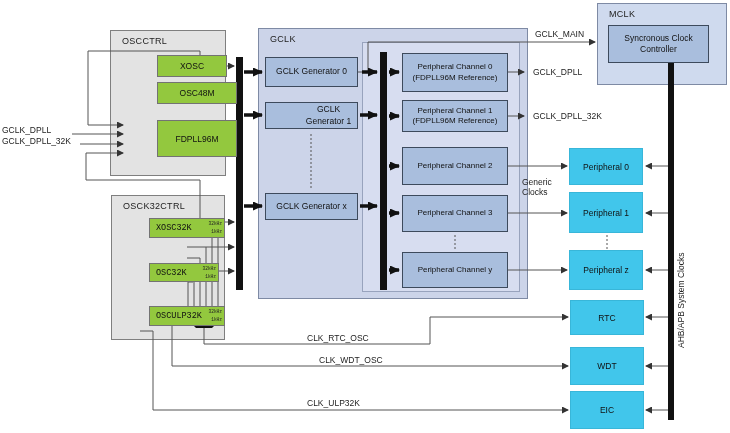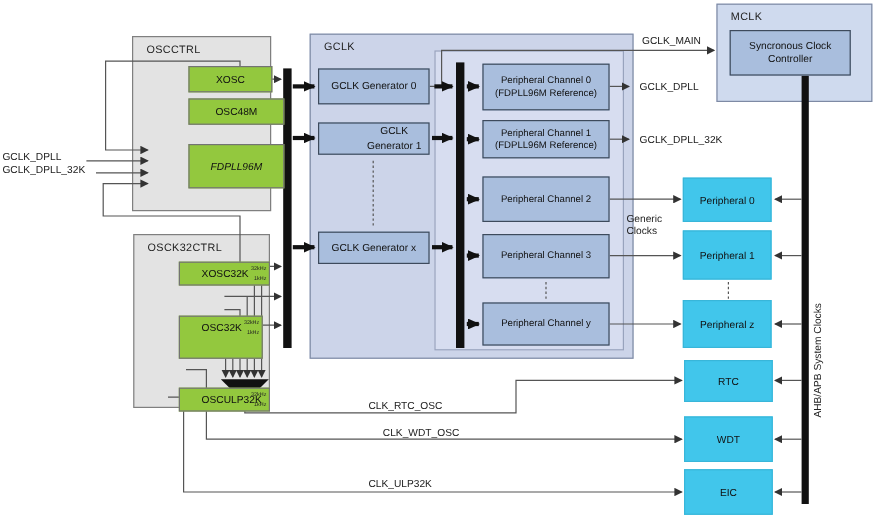--- a/index.html
+++ b/index.html
@@ -12,21 +12,21 @@
   .blue-inner{background:#d7ddf0;border:1px solid #98a3bd;}
   .mclk-ct{background:#cfdaee;border:1px solid #7e8aa4;}
   .ct-title{position:absolute;left:11px;top:5px;font-size:9px;letter-spacing:.3px;color:#222;}
   
   .green{background:#93c83e;border:1px solid #737373;margin-left:32px;}
   .bluebox{background:#a9bedd;border:1px solid #3d4a5c;display:flex;flex-direction:column;
            align-items:center;justify-content:center;text-align:center;font-size:8px;line-height:1.3;color:#111;}
   .cyan{background:#41c6eb;border:1px solid #38b6d9;display:flex;align-items:center;justify-content:center;
         font-size:8.5px;color:#111;}
   .gbox-center{display:flex;align-items:center;justify-content:center;font-size:8.5px;color:#111;}
-  .gbox-left{font-size:8.5px;color:#111;line-height:18px;padding-left:18px;position:relative;}
+  .gbox-left{font-size:8.5px;color:#111;line-height:18px;padding-left:6px;position:relative;font-family:Liberation Mono, monospace;}
   .freqcol{position:absolute;right:2px;top:1px;text-align:right;font-size:4.5px;line-height:8px;color:#222;}
   
   .wlab{position:absolute;font-size:8.5px;color:#222;white-space:nowrap;}
   .vtext{writing-mode:vertical-rl;transform:rotate(180deg);text-align:center;font-size:8.5px;color:#222;}
   svg{position:absolute;left:0;top:0;}
   .thin{stroke:#555;stroke-width:1;fill:none;}
   .thick{stroke:#111;stroke-width:3.5;fill:none;}
 </style>
 </head>
 <body>
@@ -115,30 +115,30 @@
 
     <g stroke="#555" stroke-width="1" stroke-dasharray="2,2">
       <line x1="311" y1="134" x2="311" y2="190"></line>
       <line x1="455" y1="235" x2="455" y2="250"></line>
       <line x1="607" y1="235" x2="607" y2="249"></line>
     </g>
   </svg>
 
   <div class="abs green gbox-center" style="left:125px;top:55px;width:70px;height:22px;">XOSC</div>
   <div class="abs green gbox-center" style="left:125px;top:82px;width:80px;height:22px;">OSC48M</div>
-  <div class="abs green gbox-center" style="left:125px;top:120px;width:80px;height:37px;font-style:italic;">FDPLL96M</div>
+  <div class="abs green gbox-center" style="left:125px;top:120px;width:80px;height:37px;">FDPLL96M</div>
 
   <div class="abs green gbox-left" style="left:117px;top:218px;width:76px;height:20px;">
     <span>XOSC32K</span>
     <span class="freqcol">
       <span>32kHz</span><br>
       <span>1kHz</span>
     </span>
   </div>
-  <div class="abs green gbox-left" style="left:117px;top:243px;width:70px;height:36px;">
+  <div class="abs green gbox-left" style="left:117px;top:243px;width:70px;height:19px;">
     <span>OSC32K</span>
     <span class="freqcol">
       <span>32kHz</span><br>
       <span>1kHz</span>
     </span>
   </div>
   <div class="abs green gbox-left" style="left:117px;top:267px;width:76px;height:20px;">
     <span>OSCULP32K</span>
     <span class="freqcol">
       <span>32kHz</span><br>

